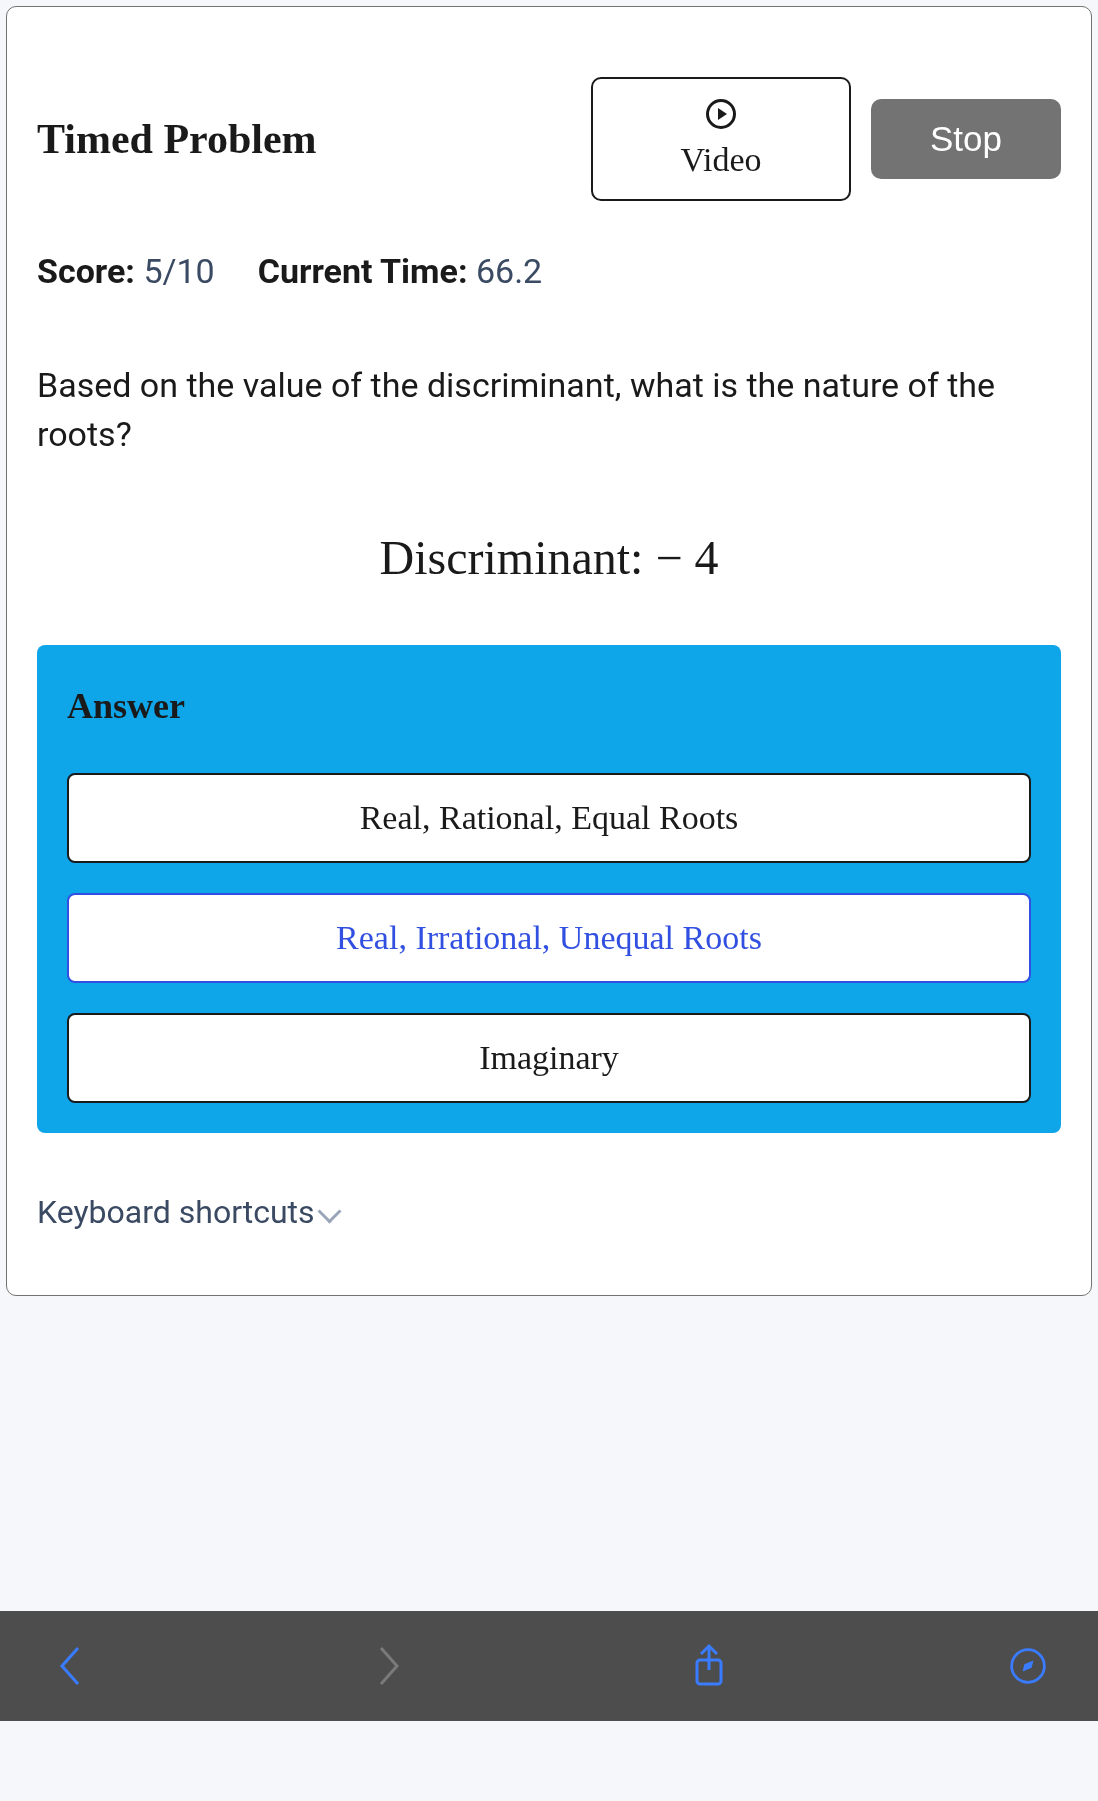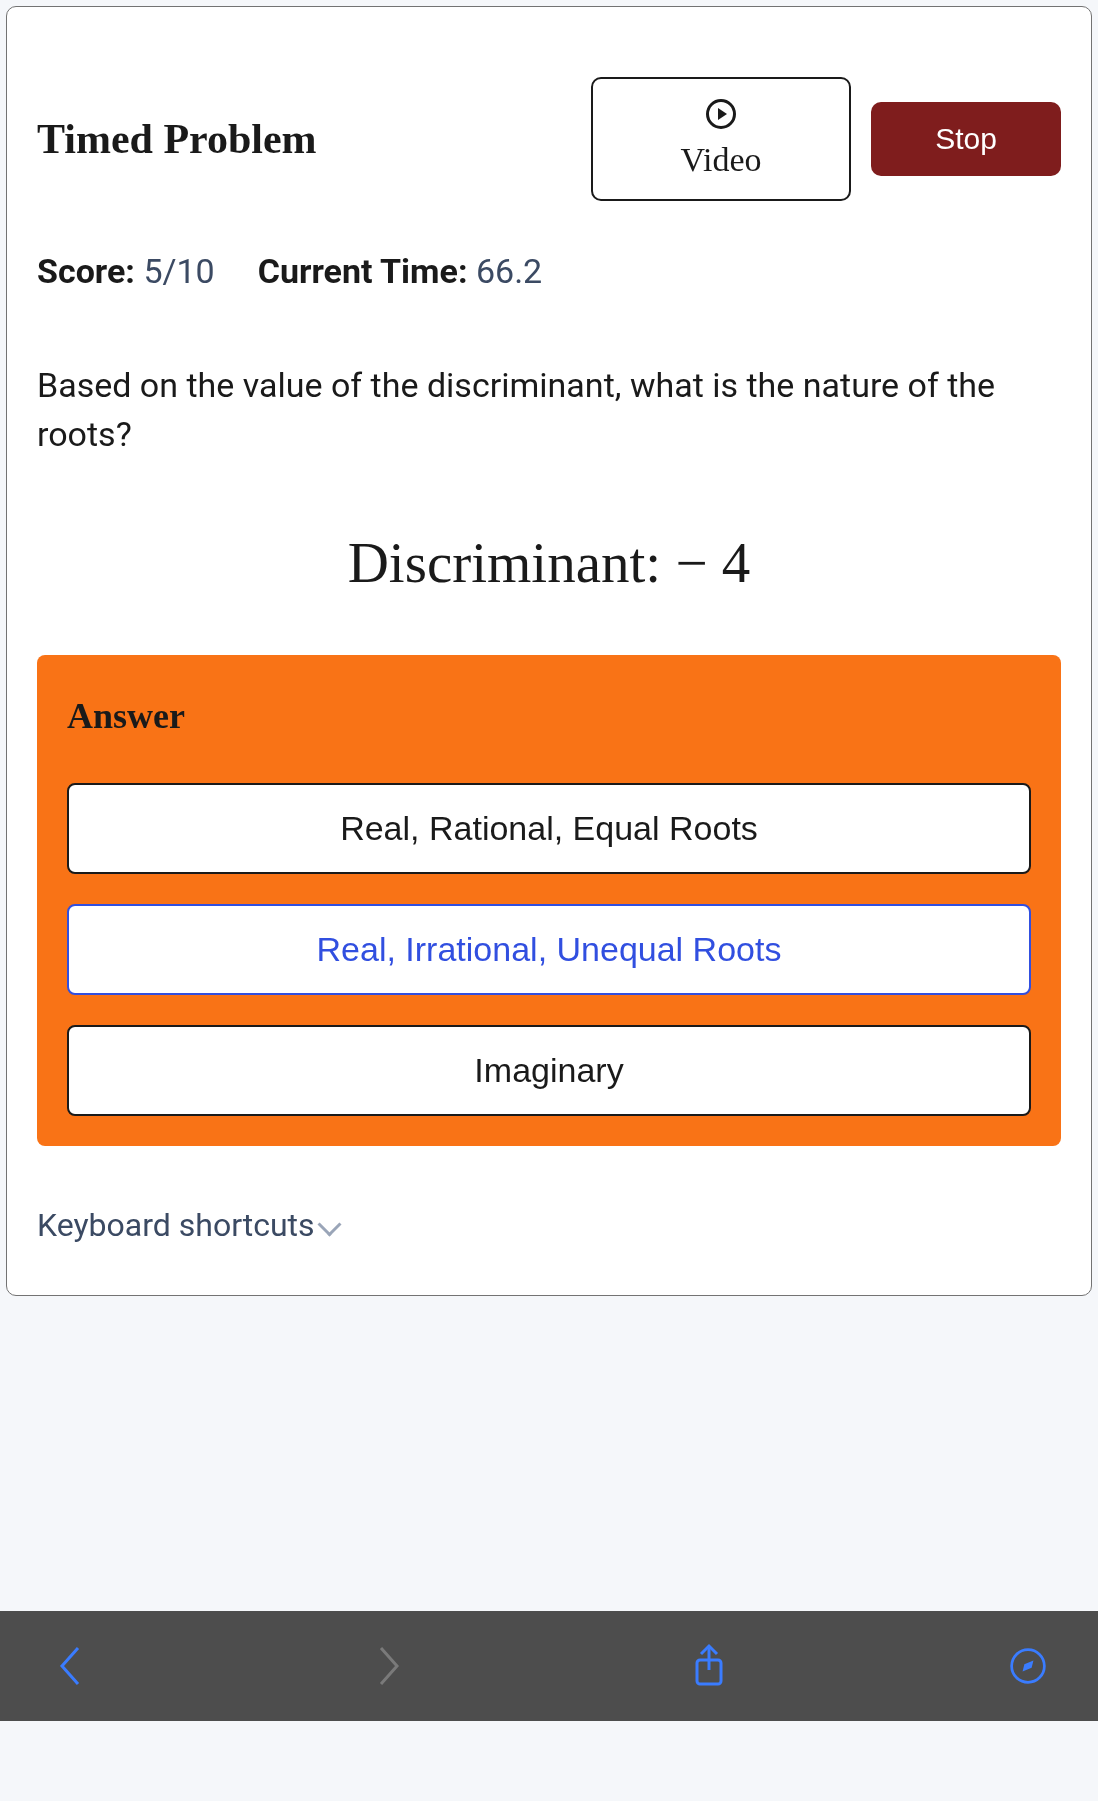--- a/index.html
+++ b/index.html
@@ -66,25 +66,25 @@
       content: "";
       display: block;
       width: 0;
       height: 0;
       border-left: 9px solid #1a1a1a;
       border-top: 6px solid transparent;
       border-bottom: 6px solid transparent;
       margin-left: 2px;
     }
     .stop-btn {
-      background: #7f1d1d;
+      background: #737373;
       color: #fff;
       border: none;
       border-radius: 10px;
-      font-size: 30px;
+      font-size: 35px;
       padding: 20px 40px;
       cursor: pointer;
       min-width: 190px;
     }
     .score-row {
       font-size: 34px;
       font-weight: 600;
       color: #1a1a1a;
       margin-bottom: 70px;
     }
@@ -100,45 +100,45 @@
       width: 26px;
     }
     .question {
       font-size: 34px;
       color: #1a1a1a;
       line-height: 1.45;
       margin-bottom: 70px;
     }
     .formula {
       font-family: "Times New Roman", Georgia, serif;
-      font-size: 57px;
+      font-size: 48px;
       color: #1a1a1a;
       text-align: center;
       margin-bottom: 60px;
     }
     .answer-box {
-      background: #f97316;
+      background: #0ea5e9;
       border-radius: 8px;
       padding: 40px 30px 30px 30px;
     }
     .answer-title {
       font-family: Georgia, "Times New Roman", serif;
       font-size: 36px;
       font-weight: bold;
       color: #1a1a1a;
       margin-bottom: 46px;
     }
     .option {
       display: block;
       width: 100%;
       background: #fff;
       border: 2px solid #1a1a1a;
       border-radius: 8px;
       padding: 24px 11px;
-      font-family: Liberation Sans, sans-serif;
+      font-family: Liberation Serif, serif;
       font-size: 34px;
       color: #1a1a1a;
       text-align: center;
       margin-bottom: 30px;
       cursor: pointer;
     }
     .option.selected {
       border-color: #314fe0;
       color: #314fe0;
     }

